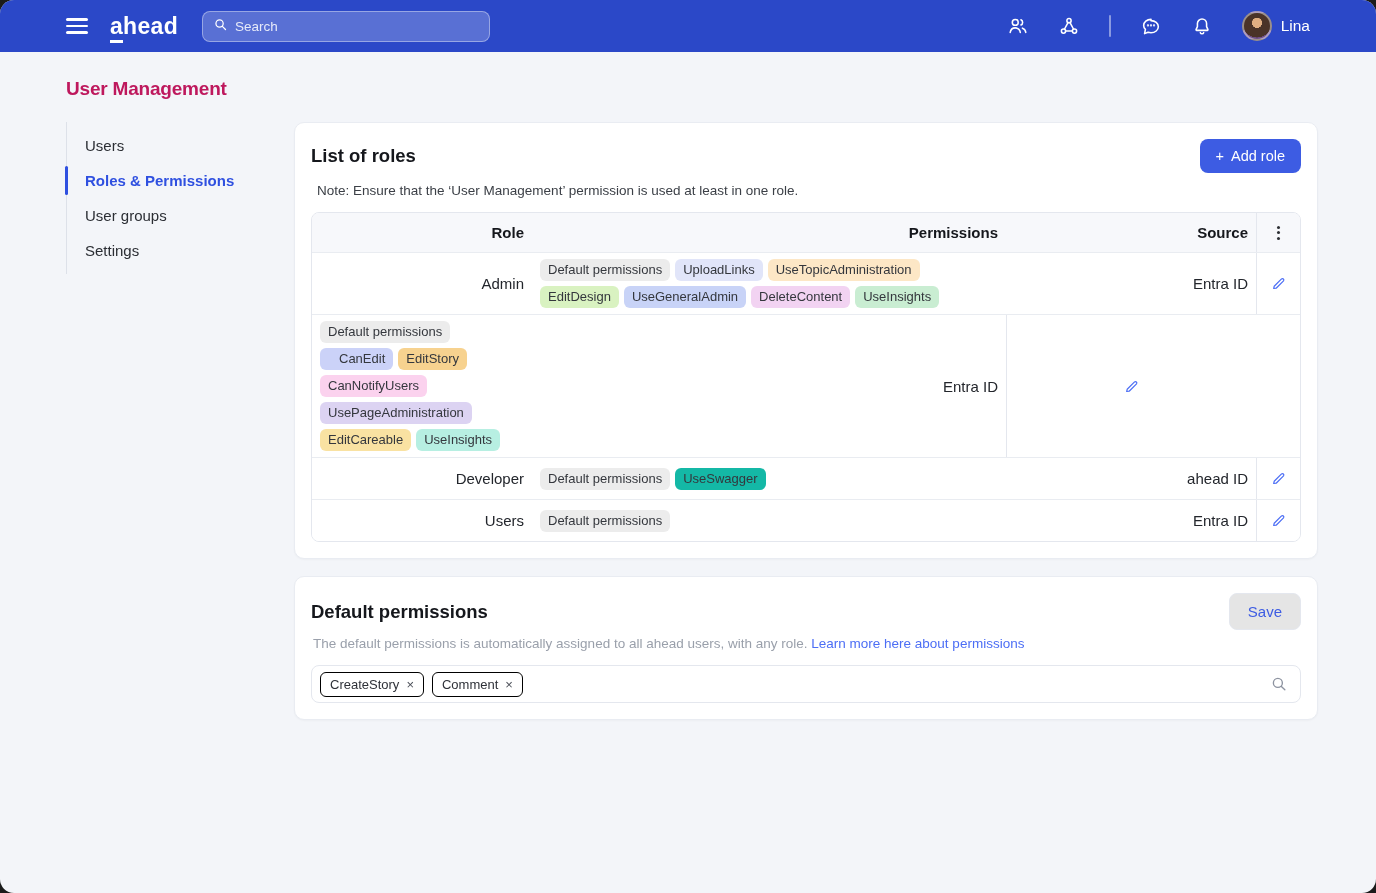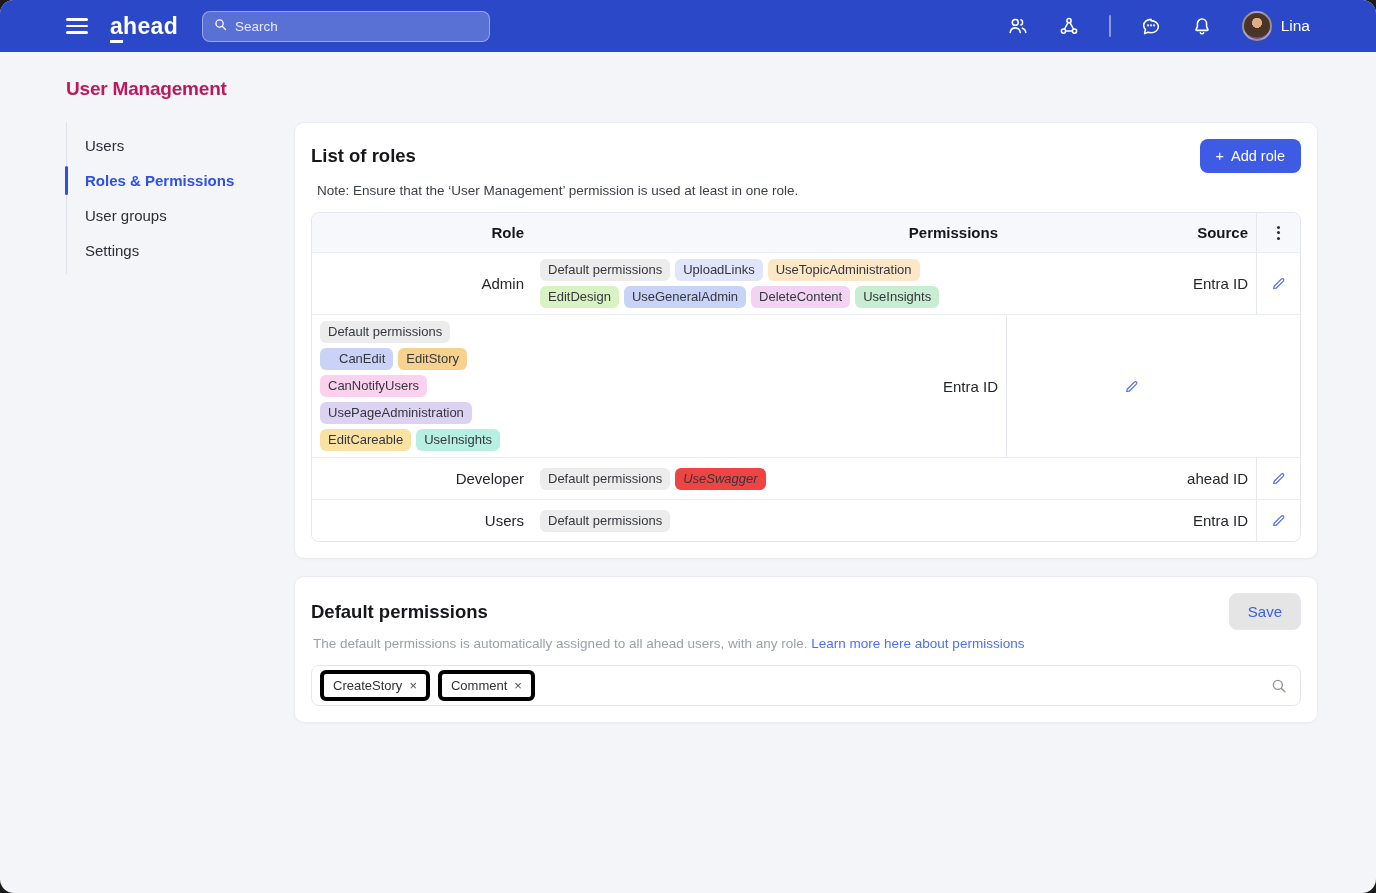--- a/index.html
+++ b/index.html
@@ -112,21 +112,21 @@
   
   .desc { font-size:13.5px; color:#9aa0ab; margin:6px 0 14px; padding-left:2px; }
   .desc a { color:#4c6ef5; text-decoration:none; cursor:pointer; }
   .taginput {
     border:1px solid #e4e7ee; border-radius:8px; min-height:38px;
     display:flex; align-items:center; gap:8px; padding:4px 12px 4px 8px;
     background:#fff; cursor:text;
   }
   .tag {
     display:inline-flex; align-items:center; gap:7px;
-    border:4px solid #000000; border-radius:6px; background:#fff;
+    border:1px solid #000000; border-radius:6px; background:#fff;
     padding:4px 9px; font-size:13px; color:#2e3138; white-space:nowrap;
   }
   .tag-x { color:#4a4e57; font-size:13px; cursor:pointer; line-height:1; }
   .taginput .maglast { margin-left:auto; display:flex; }
 </style>
 </head>
 <body>
 
 <div class="screen">
 
@@ -254,21 +254,21 @@
                   <div class="cell action-cell">
                     <svg width="17" height="17" viewBox="0 0 24 24" fill="none" stroke="#4c6ef5" stroke-width="1.7" stroke-linecap="round" stroke-linejoin="round">
                       <path d="m5.2 19 .7-3.1L16.3 5.5a2 2 0 0 1 2.8 2.8L8.7 18.7 5.2 19Z"></path>
                     </svg>
                   </div>
                 </div>
                 <div class="trow">
                   <div class="cell role-cell">Developer</div>
                   <div class="cell perm-cell">
                     <span class="chip" style="background: rgb(236, 236, 236);">Default permissions</span>
-                    <span class="chip" style="background: #ef4444; font-style: italic;">UseSwagger</span>
+                    <span class="chip" style="background: #14b8a6;">UseSwagger</span>
                   </div>
                   <div class="cell source-cell">ahead ID</div>
                   <div class="cell action-cell">
                     <svg width="17" height="17" viewBox="0 0 24 24" fill="none" stroke="#4c6ef5" stroke-width="1.7" stroke-linecap="round" stroke-linejoin="round">
                       <path d="m5.2 19 .7-3.1L16.3 5.5a2 2 0 0 1 2.8 2.8L8.7 18.7 5.2 19Z"></path>
                     </svg>
                   </div>
                 </div>
                 <div class="trow">
                   <div class="cell role-cell">Users</div>

